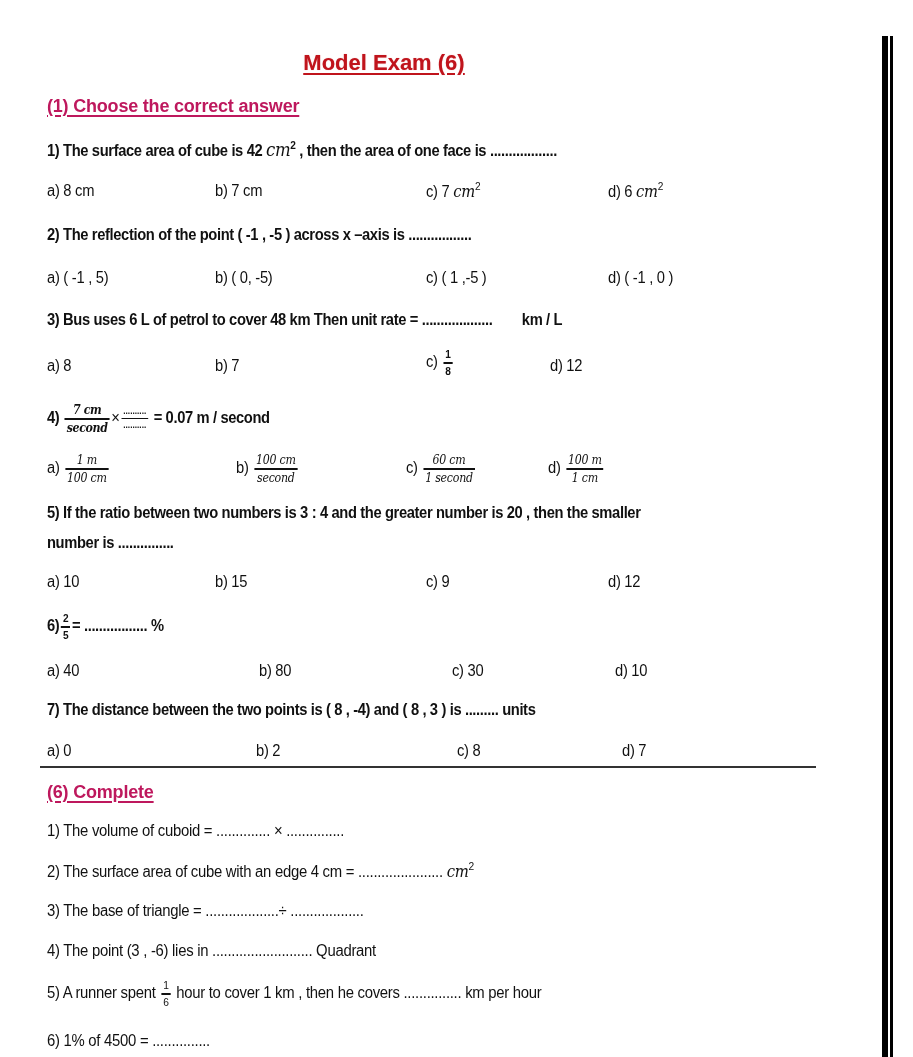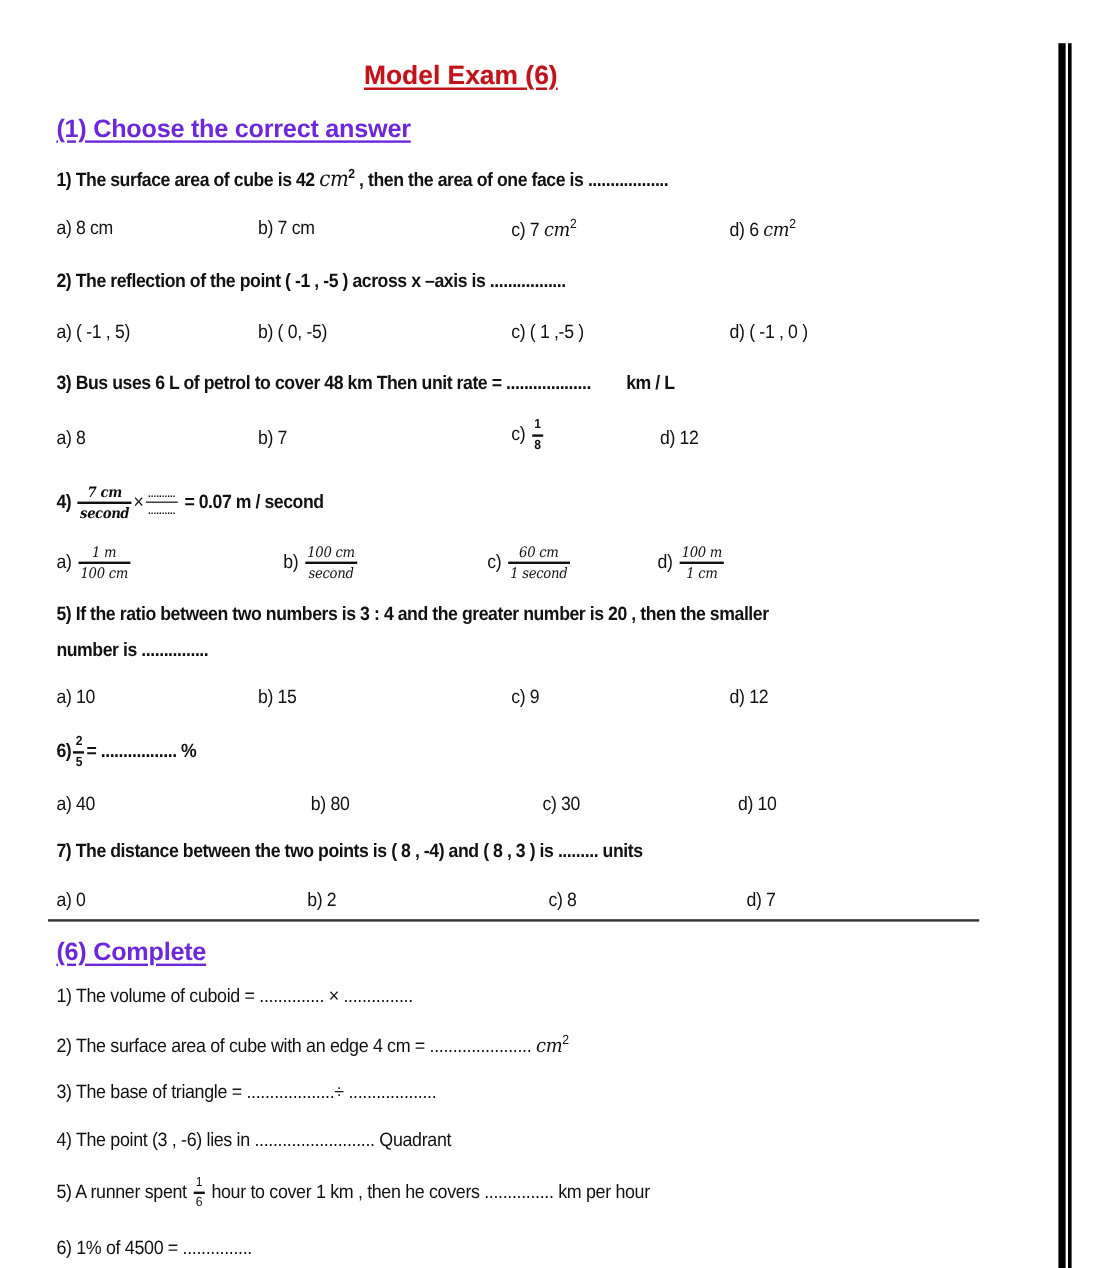--- a/index.html
+++ b/index.html
@@ -12,21 +12,21 @@
     .border-thick { position: absolute; left: 882px; top: 0; width: 6px; height: 1057px; background: #000; }
     .border-thin { position: absolute; left: 890px; top: 0; width: 3px; height: 1057px; background: #000; }
 
     .title {
       position: absolute; left: 0; top: 14px; width: 768px; text-align: center;
       font-size: 22px; font-weight: bold; color: #c0141c; text-decoration: underline;
       text-decoration-thickness: 2px; text-underline-offset: 3px;
       text-shadow: 0 0 1px rgba(192,20,28,0.4);
     }
     .section-heading {
-      position: absolute; left: 47px; font-size: 21px; font-weight: bold; color: #6d28d9;
+      position: absolute; left: 47px; font-size: 18px; font-weight: bold; color: #be185d;
       text-decoration: underline; text-decoration-thickness: 2px; text-underline-offset: 3px;
       letter-spacing: -0.2px;
     }
     .q {
       position: absolute; left: 47px; font-size: 16px; font-weight: bold; white-space: nowrap;
       letter-spacing: -0.4px; transform: scaleX(0.92); transform-origin: left center;
     }
     .opt { position: absolute; font-size: 16px; white-space: nowrap; letter-spacing: -0.3px; transform: scaleX(0.92); transform-origin: left center; }
     .c-item { position: absolute; left: 47px; font-size: 16px; white-space: nowrap; letter-spacing: -0.3px; transform: scaleX(0.93); transform-origin: left center; }
 

